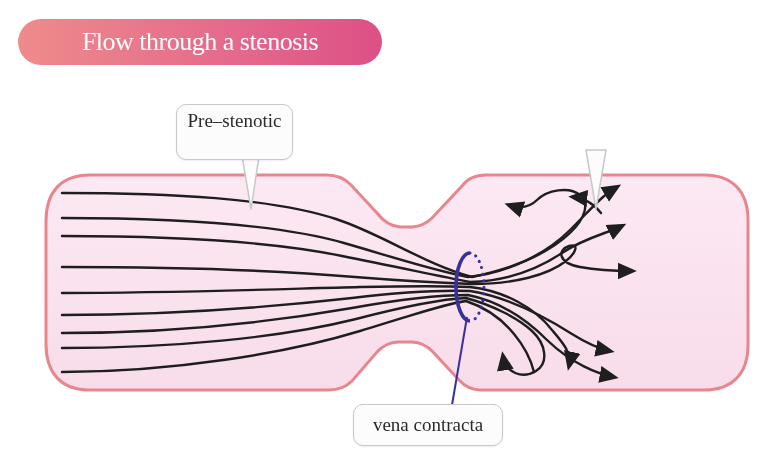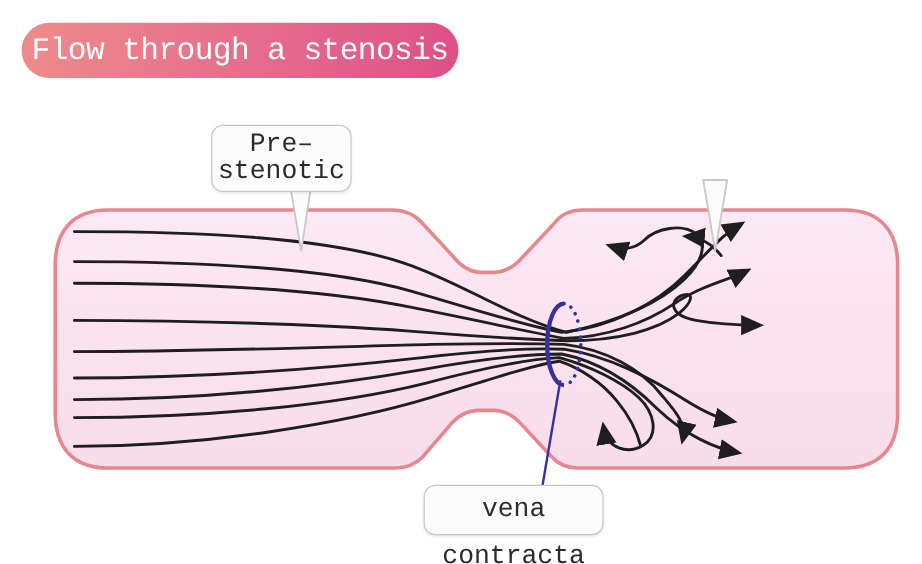--- a/index.html
+++ b/index.html
@@ -1,38 +1,38 @@
 <!DOCTYPE html>
 <html><head>
 <meta charset="utf-8">
 <style>
   html,body{margin:0;padding:0;background:#ffffff;}
   #stage{
     position:relative;width:768px;height:470px;overflow:hidden;
-    background:#ffffff;font-family:Liberation Mono, monospace;
+    background:#ffffff;font-family:Liberation Serif, serif;
   }
   
   .banner{
     position:absolute;left:18px;top:19px;width:364px;height:46px;
     border-radius:23px;
     background:linear-gradient(90deg,#ee8b8b 0%,#e4698c 60%,#dd5086 100%);
     display:flex;align-items:center;justify-content:center;
   }
   .banner-text{
     color:#ffffff;font-size:26px;font-weight:500;letter-spacing:-0.5px;
     white-space:nowrap;
   }
   
   #diagram{position:absolute;left:0;top:0;width:768px;height:470px;}
   
   .callout{
     position:absolute;background:#fcfcfc;border:1.5px solid #c8c8c8;
     border-radius:10px;color:#2b2b2b;text-align:center;
     box-shadow:0 1px 2px rgba(0,0,0,0.08);
-    font-size:22px;box-sizing:border-box;
+    font-size:19px;box-sizing:border-box;
   }
   .co-pre{left:176px;top:104px;width:117px;height:56px;padding-top:5px;line-height:22px;}
   .co-turb{left:532px;top:120px;width:120px;height:38px;line-height:35px;}
   .co-vena{left:353px;top:404px;width:150px;height:42px;line-height:39px;}
 </style>
 </head>
 <body>
 
 <div id="stage">
 

